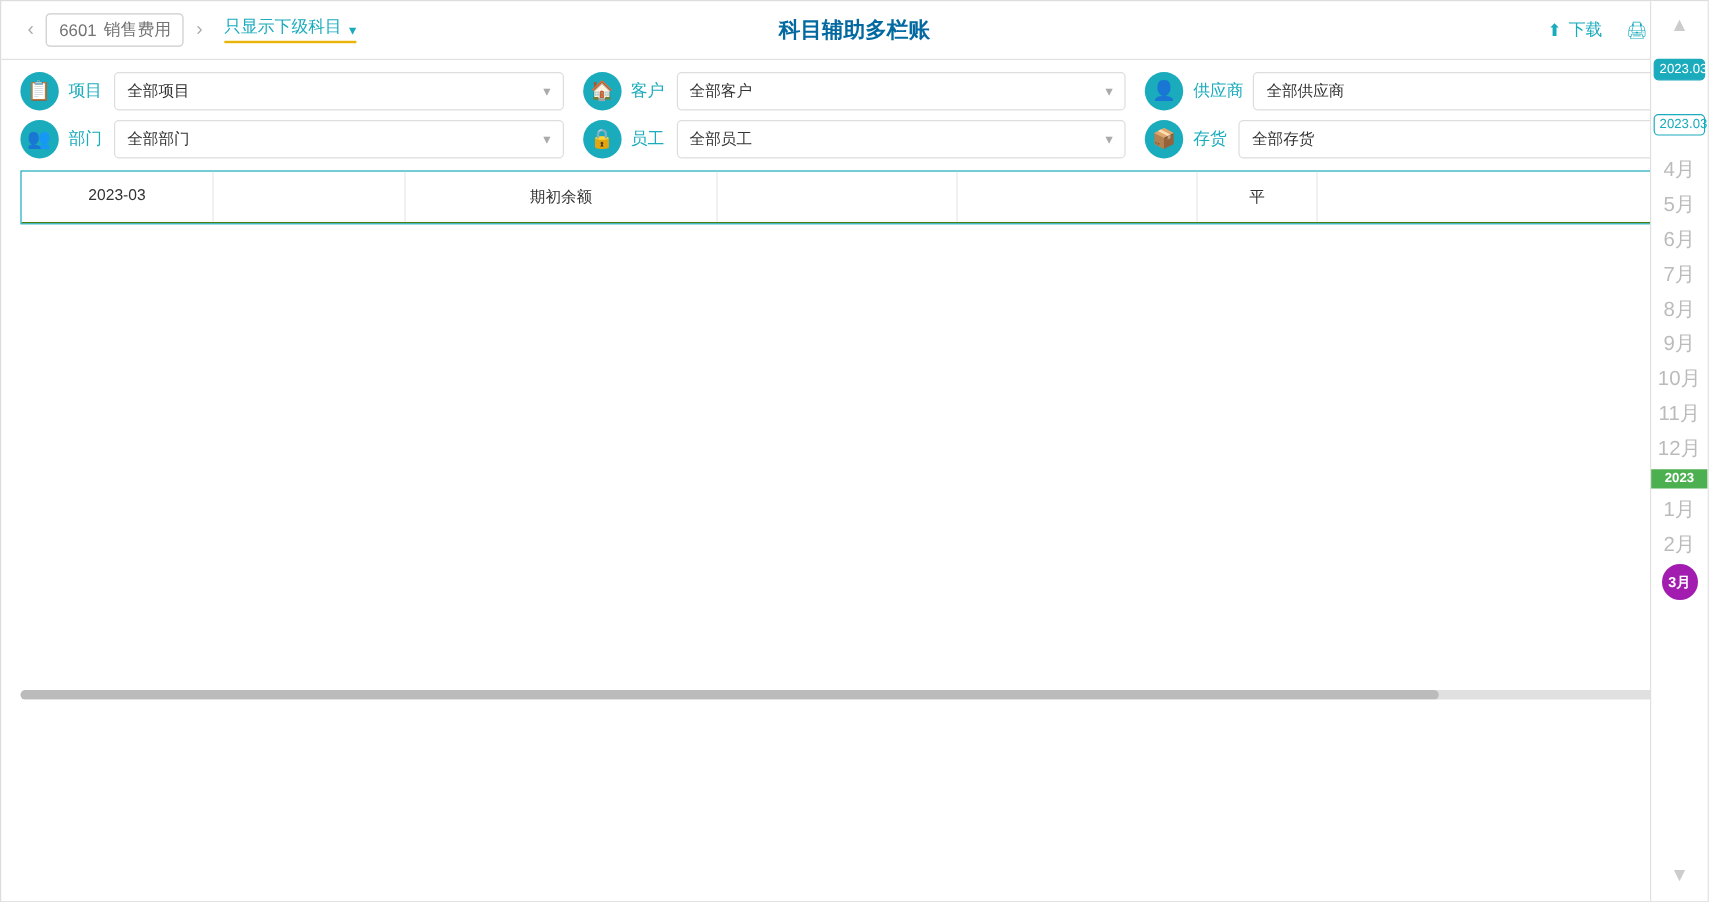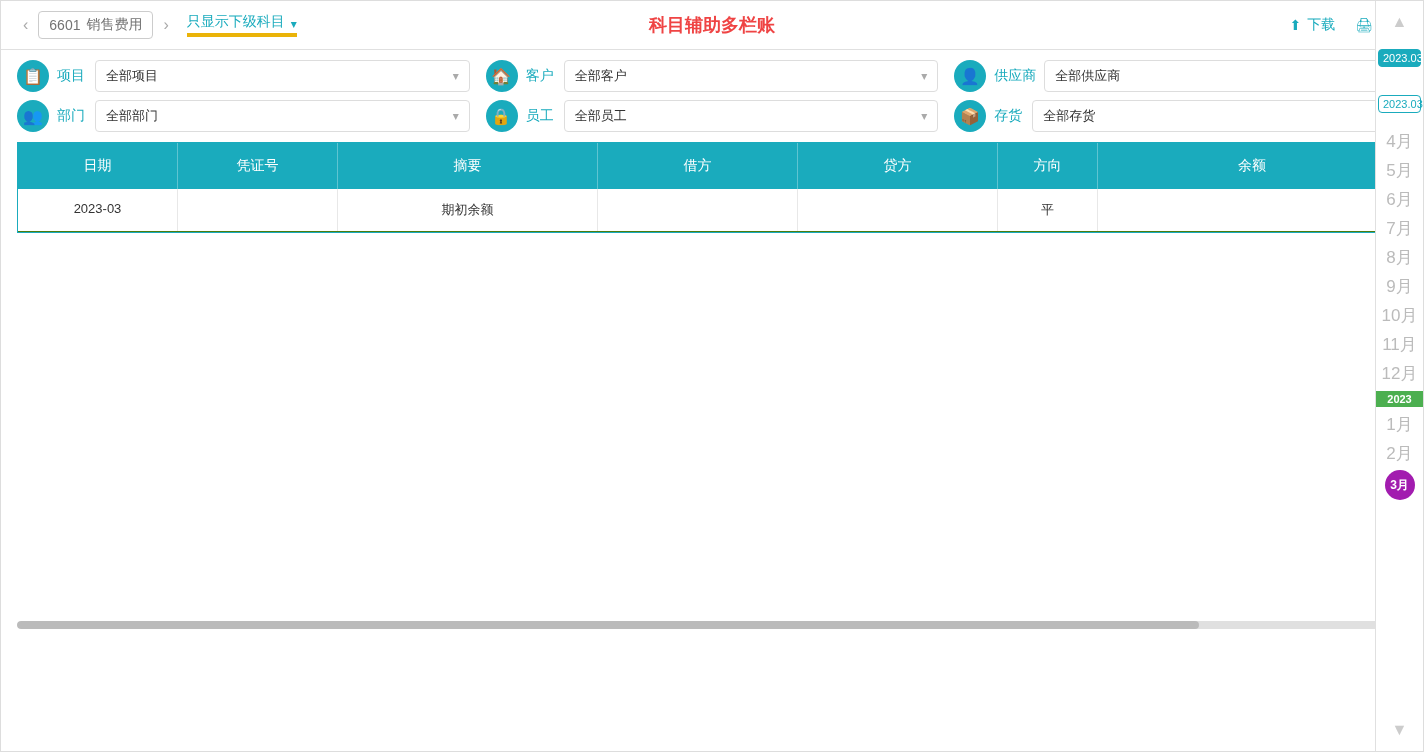--- a/index.html
+++ b/index.html
@@ -6,23 +6,23 @@
     body { background: #f0f0f0; display: flex; justify-content: center; align-items: center; min-height: 100vh; }
     .window { width: 1424px; height: 752px; background: #fff; position: relative; overflow: hidden; border: 1px solid #ddd; box-shadow: 0 2px 12px rgba(0,0,0,0.15); }
     
     
     .close-btn { position: absolute; top: 10px; right: 12px; cursor: pointer; font-size: 20px; color: #999; background: none; border: none; line-height: 1; }
 
     
     .top-toolbar { display: flex; align-items: center; padding: 10px 16px; border-bottom: 1px solid #e0e0e0; position: relative; }
     .nav-arrow { background: none; border: none; cursor: pointer; color: #aaa; font-size: 16px; padding: 2px 6px; }
     .account-code { display: flex; align-items: center; gap: 6px; border: 1px solid #ccc; border-radius: 4px; padding: 4px 10px; font-size: 14px; color: #737373; margin: 0 4px; }
-    .show-sub { display: flex; align-items: flex-end; gap: 6px; margin-left: 12px; color: #1aabbd; font-size: 14px; cursor: pointer; border-bottom: 4px solid #eab308; padding-bottom: 2px; }
+    .show-sub { display: flex; align-items: flex-end; gap: 6px; margin-left: 12px; color: #1aabbd; font-size: 14px; cursor: pointer; border-bottom: 2px solid #eab308; padding-bottom: 2px; }
     .show-sub .chevron { font-size: 12px; }
-    .page-title { position: absolute; left: 50%; transform: translateX(-50%); font-size: 18px; font-weight: bold; color: #ef4444; }
+    .page-title { position: absolute; left: 50%; transform: translateX(-50%); font-size: 18px; font-weight: bold; color: #0369a1; }
     .toolbar-right { margin-left: auto; display: flex; align-items: center; gap: 20px; }
     .toolbar-btn { display: flex; align-items: center; gap: 6px; cursor: pointer; color: #1aabbd; font-size: 14px; background: none; border: none; }
 
     
     .filter-area { padding: 10px 16px; display: flex; flex-direction: column; gap: 8px; }
     .filter-row { display: flex; align-items: center; gap: 16px; }
     .filter-item { display: flex; align-items: center; gap: 8px; flex: 1; }
     .filter-icon { width: 32px; height: 32px; border-radius: 50%; display: flex; align-items: center; justify-content: center; color: white; font-size: 16px; flex-shrink: 0; }
     .filter-icon.teal { background: #1aabbd; }
     .filter-label { color: #1aabbd; font-size: 14px; font-weight: 500; white-space: nowrap; min-width: 30px; }
@@ -134,29 +134,20 @@
         <span class="filter-label">存货</span>
         <div class="filter-select">
           <span>全部存货</span>
           <span class="chevron">▾</span>
         </div>
       </div>
     </div>
   </div>
 
   <div class="table-container">
-    <div class="table-header">
-      <div class="th">日期</div>
-      <div class="th">凭证号</div>
-      <div class="th">摘要</div>
-      <div class="th">借方</div>
-      <div class="th">贷方</div>
-      <div class="th">方向</div>
-      <div class="th">余额</div>
-    </div>
     <div class="table-body">
       <div class="table-row">
         <div class="td">2023-03</div>
         <div class="td"></div>
         <div class="td">期初余额</div>
         <div class="td"></div>
         <div class="td"></div>
         <div class="td">平</div>
         <div class="td"></div>
       </div>

